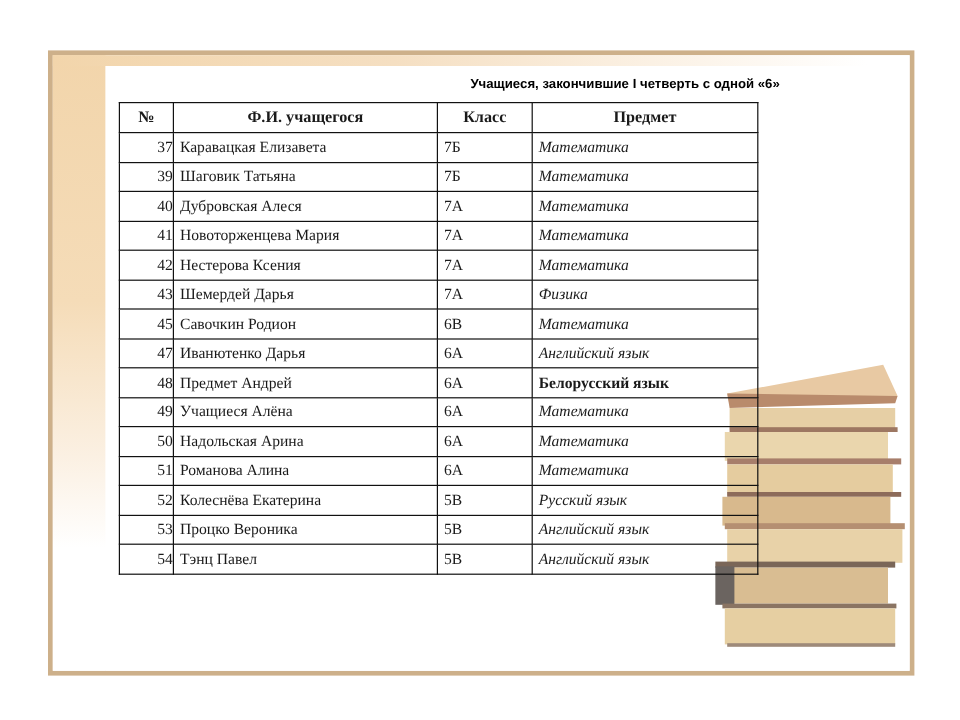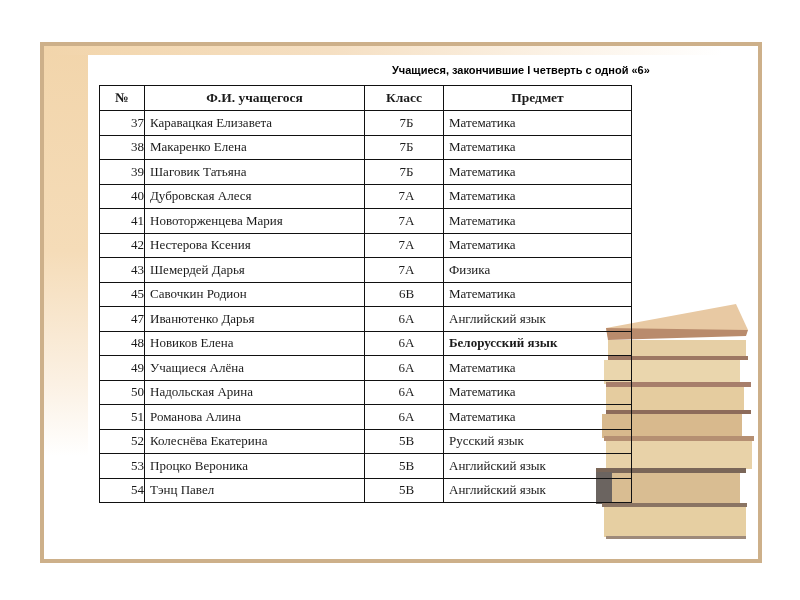--- a/index.html
+++ b/index.html
@@ -16,22 +16,22 @@
   .books { position:absolute; left:596px; top:300px; width:160px; height:245px; }
   .title { position:absolute; left:392px; top:64px; font-size:11px; font-weight:bold; color:#000000;
            font-family:Liberation Sans, sans-serif; white-space:nowrap; }
 
   table.roster { position:absolute; left:99px; top:85px; border-collapse:collapse; table-layout:fixed;
            font-family:"Liberation Serif", serif; font-size:13px; color:#1a1a1a; }
   table.roster th, table.roster td { border:1px solid #111; padding:0 0 0 5px; height:23.5px; vertical-align:middle;
            white-space:nowrap; overflow:hidden; background:transparent; }
   table.roster th { font-weight:bold; font-size:13.5px; text-align:center; height:24px; padding:0; }
   td.num { text-align:right; padding-left:11px; }
-  td.cls { text-align:center; padding:0;margin-left:28px; }
-  td.subj { }
+  td.cls { text-align:left; padding:0;margin-left:28px; }
+  td.subj { font-style:italic; }
   td.subj.normal { font-style:normal;font-weight:bold; }
   col.c1 { width:45px; } col.c2 { width:220px; } col.c3 { width:79px; } col.c4 { width:188px; }
 </style>
 </head>
 <body>
 
 <div class="frame">
   <div class="strip-left"></div>
   <div class="strip-top"></div>
   <div class="inner"></div>
@@ -79,26 +79,20 @@
     </tr>
   </thead>
   <tbody>
     <tr>
         <td class="num">37</td>
         <td>Каравацкая Елизавета</td>
         <td class="cls">7Б</td>
         <td class="subj">Математика</td>
       </tr>
     <tr>
-        <td class="num">38</td>
-        <td>Макаренко Елена</td>
-        <td class="cls">7Б</td>
-        <td class="subj">Математика</td>
-      </tr>
-    <tr>
         <td class="num">39</td>
         <td>Шаговик Татьяна</td>
         <td class="cls">7Б</td>
         <td class="subj">Математика</td>
       </tr>
     <tr>
         <td class="num">40</td>
         <td>Дубровская Алеся</td>
         <td class="cls">7А</td>
         <td class="subj">Математика</td>
@@ -128,21 +122,21 @@
         <td class="subj">Математика</td>
       </tr>
     <tr>
         <td class="num">47</td>
         <td>Иванютенко Дарья</td>
         <td class="cls">6А</td>
         <td class="subj">Английский язык</td>
       </tr>
     <tr>
         <td class="num">48</td>
-        <td>Новиков Елена</td>
+        <td>Предмет Андрей</td>
         <td class="cls">6А</td>
         <td class="subj normal">Белорусский язык</td>
       </tr>
     <tr>
         <td class="num">49</td>
         <td>Учащиеся Алёна</td>
         <td class="cls">6А</td>
         <td class="subj">Математика</td>
       </tr>
     <tr>

